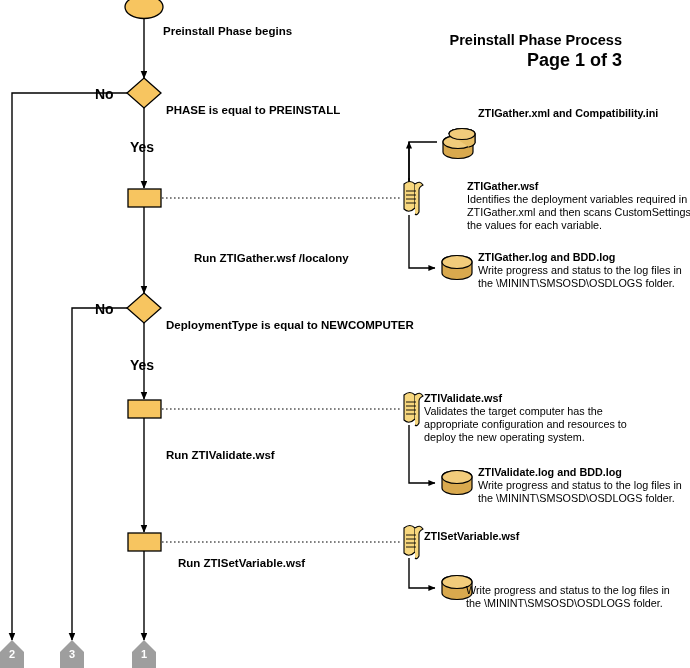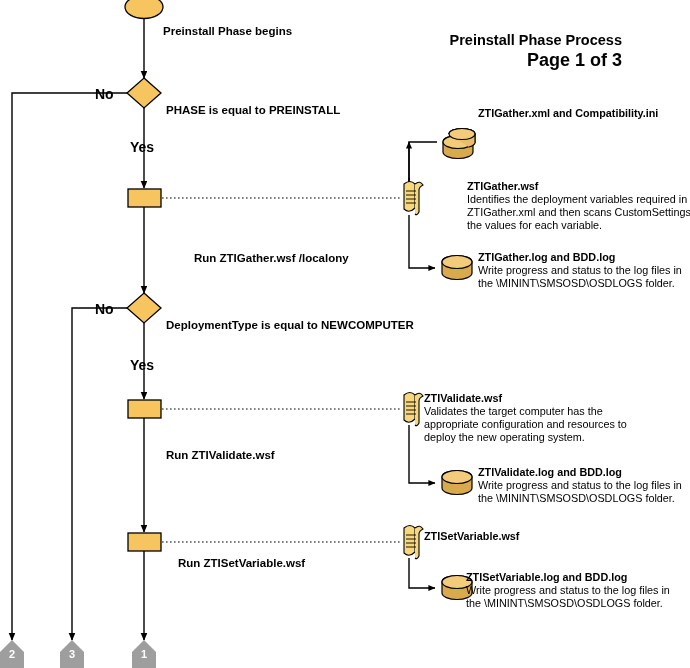--- a/index.html
+++ b/index.html
@@ -174,15 +174,15 @@
 <div class="note" style="left:478px;top:466px;width:209px;">
   <b>ZTIValidate.log and BDD.log</b><br>
   <span>Write progress and status to the log files in the \MININT\SMSOSD\OSDLOGS folder.</span>
 </div>
 
 <div class="note" style="left:424px;top:530px;width:215px;">
   <b>ZTISetVariable.wsf</b><br>
 </div>
 
 <div class="note" style="left:466px;top:571px;width:219px;">
-  <b>ZTISetVariable.log and BDD.log</b><br>
+  <br>
   <span>Write progress and status to the log files in the \MININT\SMSOSD\OSDLOGS folder.</span>
 </div>
 
 </body></html>

